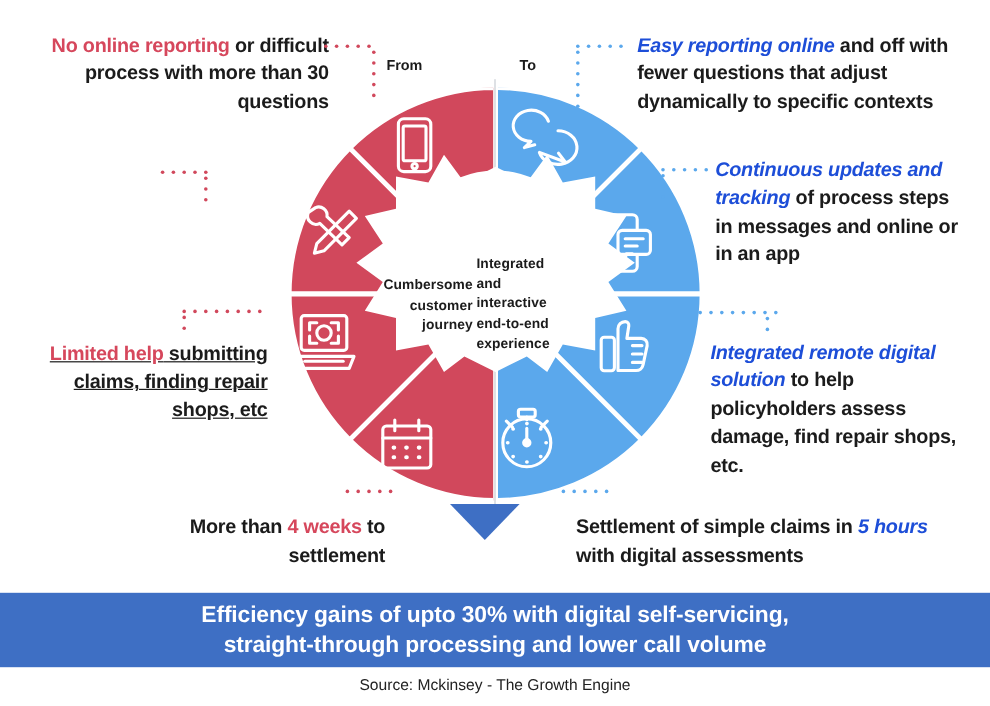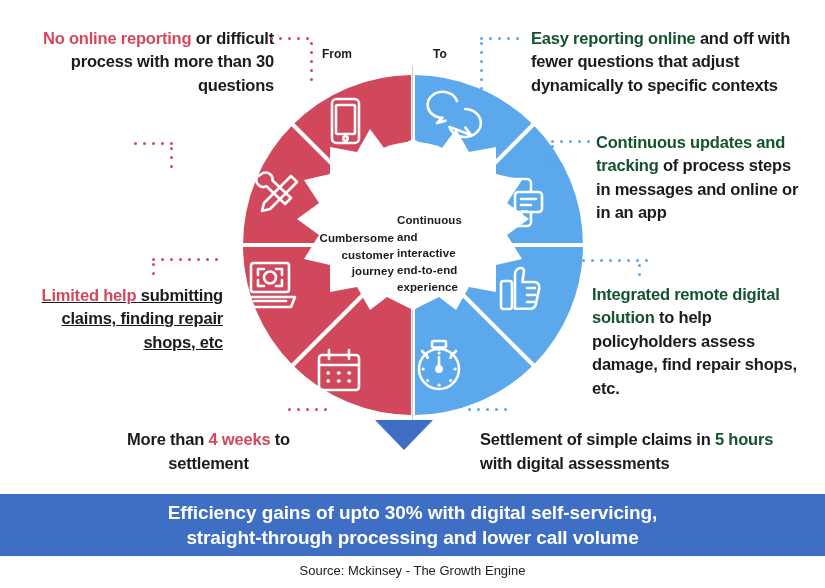--- a/index.html
+++ b/index.html
@@ -7,21 +7,21 @@
     width: 825px; height: 588px;
     background: #ffffff;
     font-family: "Liberation Sans", sans-serif;
     overflow: hidden;
   }
   #root { position: relative; width: 825px; height: 588px; background:#fff; }
 
   
   .txt { position: absolute; font-weight: 700; color: #1b1b1b; letter-spacing: -0.2px; }
   .txt .hl-red  { color: #d6475c; }
-  .txt .hl-blue { color: #14532d; }
+  .txt .hl-blue { color: #1d4ed8; font-style: italic; }
 
   .left-txt  { text-align: right; }
   .right-txt { text-align: left; }
 
   
   .fromto {
     position: absolute; font-weight: 700; font-size: 12px; color: #1b1b1b;
   }
 
   
@@ -76,21 +76,21 @@
 
   <div class="txt left-txt" style="left:34px; top:27px; width:240px; font-size:16.5px; line-height:1.42;">
     <span class="hl-red">No online reporting</span><span> or difficult process with more than 30 questions</span>
   </div>
 
 
   <div class="txt left-txt" style="left:28px; top:284px; width:195px; font-size:16.5px; line-height:1.42;text-decoration:underline;">
     <span class="hl-red">Limited help</span><span> submitting claims, finding repair shops, etc</span>
   </div>
 
-  <div class="txt" style="left:96px; top:428px; width:225px; font-size:16.5px; line-height:1.45; text-align:center;">
+  <div class="txt" style="left:96px; top:428px; width:225px; font-size:16.5px; line-height:1.45; text-align:right;">
     <span>More than </span><span class="hl-red">4 weeks</span><span> to settlement</span>
   </div>
 
   <div class="txt right-txt" style="left:531px; top:27px; width:272px; font-size:16.5px; line-height:1.42;">
     <span class="hl-blue">Easy reporting online</span><span> and off with fewer questions that adjust dynamically to specific contexts</span>
   </div>
 
   <div class="txt right-txt" style="left:592px; top:283px; width:212px; font-size:16.5px; line-height:1.42;">
     <span class="hl-blue">Integrated remote digital solution</span><span> to help policyholders assess damage, find repair shops, etc.</span>
   </div>
@@ -230,21 +230,21 @@
       </g>
     </svg>
   </div>
 
   <div class="hub-label" id="hub-left">
     <div>Cumbersome</div>
     <div>customer</div>
     <div>journey</div>
   </div>
   <div class="hub-label" id="hub-right">
-    <div>Continuous</div>
+    <div>Integrated</div>
     <div>and</div>
     <div>interactive</div>
     <div>end-to-end</div>
     <div>experience</div>
   </div>
 
   <div class="dots" style="left: 0px; top: 0px; width: 825px; height: 588px; pointer-events: none;">
       <i style="background: rgb(209, 72, 92); left: 270px; top: 37px;"></i>
       <i style="background: rgb(209, 72, 92); left: 279px; top: 37px;"></i>
       <i style="background: rgb(209, 72, 92); left: 288px; top: 37px;"></i>

